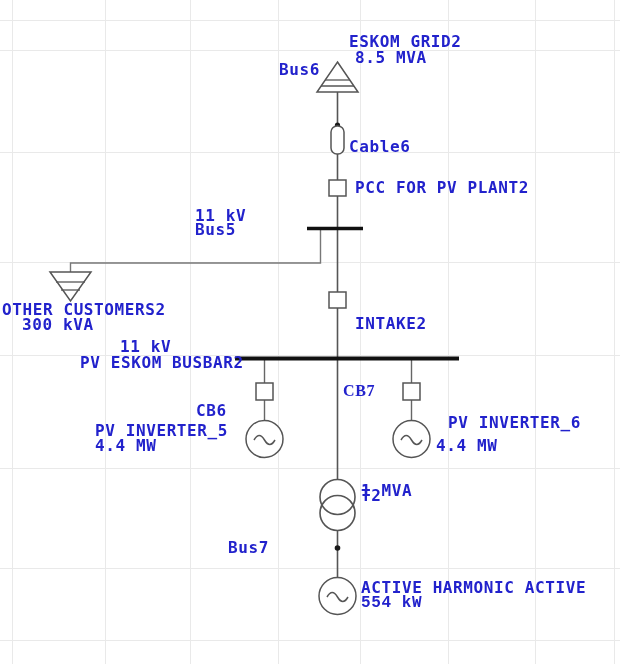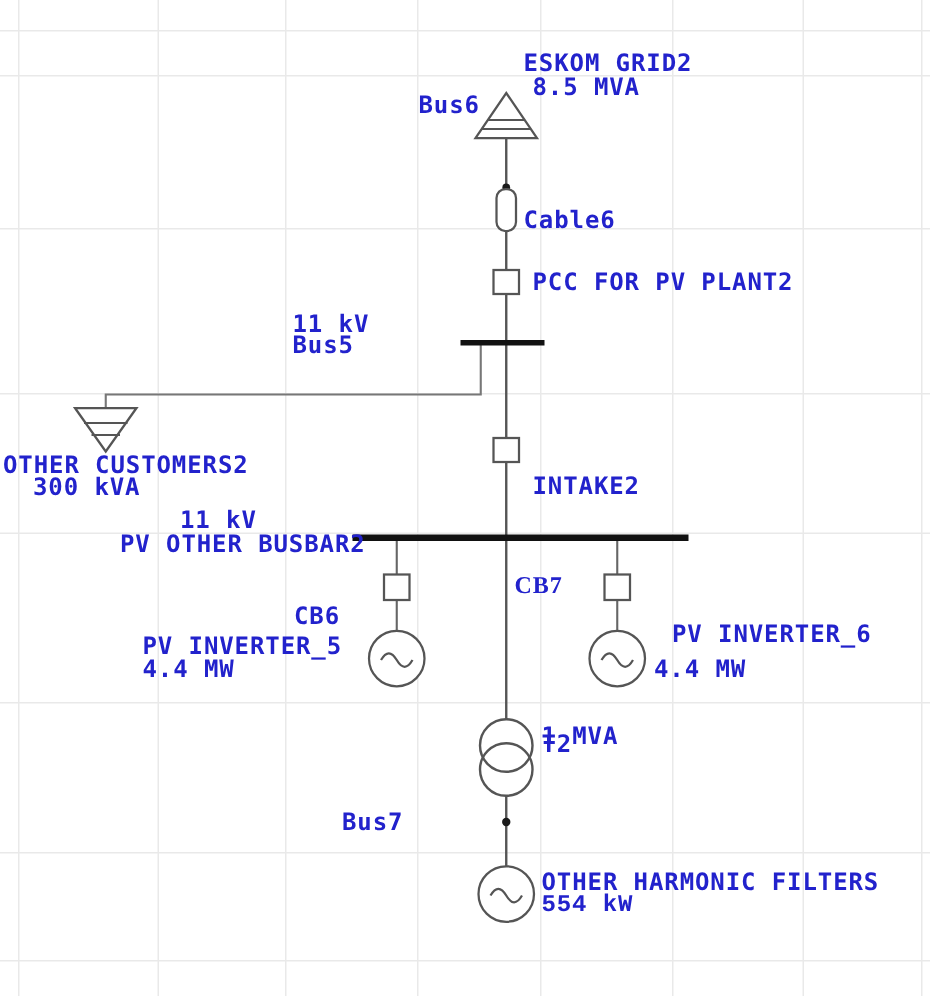--- a/index.html
+++ b/index.html
@@ -174,37 +174,37 @@
   <div class="lbl right" style="left:195px; top:223px; width:105px;">Bus5</div>
 
   <div class="lbl" style="left:2px; top:303px;">OTHER CUSTOMERS2</div>
 
   <div class="lbl" style="left:22px; top:318px;">300 kVA</div>
 
   <div class="lbl" style="left:355px; top:293px;margin-top:24px;">INTAKE2</div>
 
   <div class="lbl right" style="left:120px; top:340px; width:110px;">11 kV</div>
 
-  <div class="lbl right" style="left:80px; top:356px; width:150px;">PV OTHER BUSBAR2</div>
+  <div class="lbl right" style="left:80px; top:356px; width:150px;">PV ESKOM BUSBAR2</div>
 
   <div class="lbl right" style="left:196px; top:404px; width:54px;">CB6</div>
 
   <div class="lbl right" style="left:343px; top:384px; width:54px;font-family:Liberation Serif, serif;">CB7</div>
 
   <div class="lbl right" style="left:95px; top:424px; width:145px;">PV INVERTER_5</div>
 
   <div class="lbl right" style="left:95px; top:439px; width:145px;">4.4 MW</div>
 
   <div class="lbl" style="left:436px; top:416px;padding-left:12px;">PV INVERTER_6</div>
 
   <div class="lbl" style="left:436px; top:439px;">4.4 MW</div>
 
   <div class="lbl" style="left:361px; top:489px;">T2</div>
 
   <div class="lbl" style="left:361px; top:484px;">1 MVA</div>
 
   <div class="lbl right" style="left:228px; top:541px; width:95px;">Bus7</div>
 
-  <div class="lbl" style="left:361px; top:581px;">OTHER HARMONIC FILTERS</div>
+  <div class="lbl" style="left:361px; top:581px;">ACTIVE HARMONIC ACTIVE</div>
 
   <div class="lbl" style="left:361px; top:596px;font-family:Liberation Mono, monospace;">554 kW</div>
 
 </div>
 
 </body></html>

